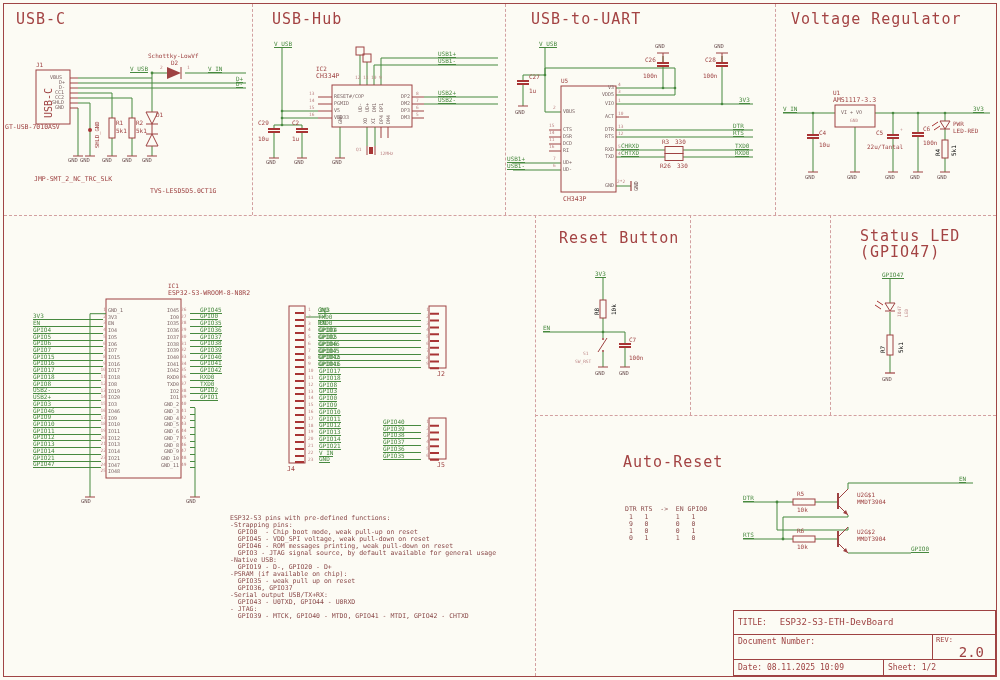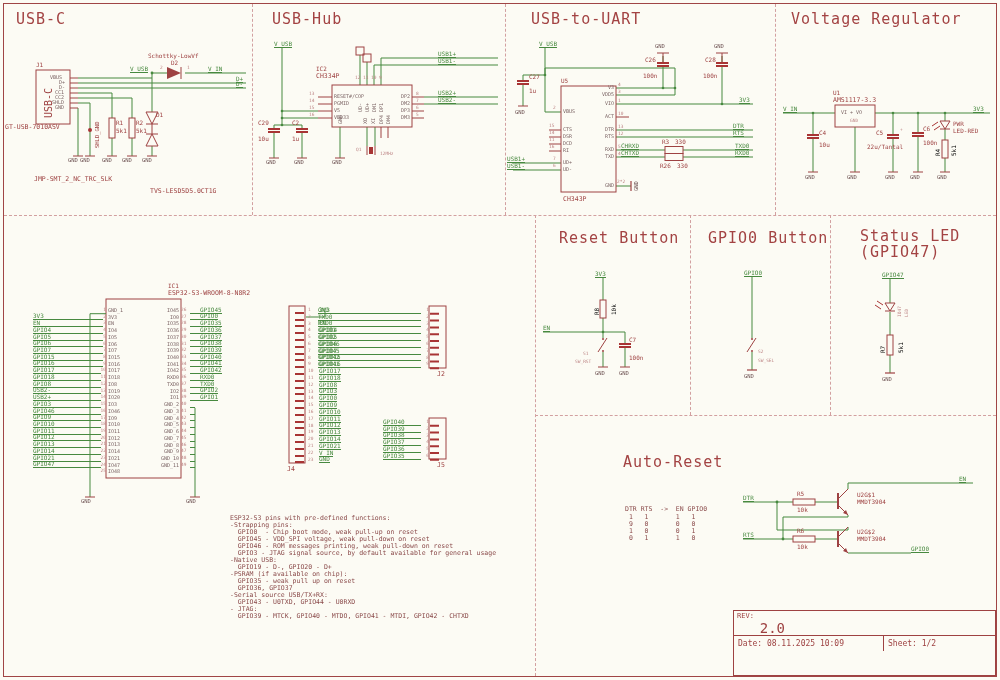--- a/index.html
+++ b/index.html
@@ -869,21 +869,21 @@
         <div class="nline">-Strapping pins:</div>
         <div class="nline">  GPIO0  - Chip boot mode, weak pull-up on reset</div>
         <div class="nline">  GPIO45 - VDD_SPI voltage, weak pull-down on reset</div>
         <div class="nline">  GPIO46 - ROM messages printing, weak pull-down on reset</div>
         <div class="nline">  GPIO3 - JTAG signal source, by default available for general usage</div>
         <div class="nline">-Native USB:</div>
         <div class="nline">  GPIO19 - D-, GPIO20 - D+</div>
         <div class="nline">-PSRAM (if available on chip):</div>
         <div class="nline">  GPIO35 - weak pull up on reset</div>
         <div class="nline">  GPIO36, GPIO37</div>
-        <div class="nline">-Serial source USB/TX+RX:</div>
+        <div class="nline">-Serial output USB/TX+RX:</div>
         <div class="nline">  GPIO43 - U0TXD, GPIO44 - U0RXD</div>
         <div class="nline">- JTAG:</div>
         <div class="nline">  GPIO39 - MTCK, GPIO40 - MTDO, GPIO41 - MTDI, GPIO42 - CHTXD</div>
       </div>
   </div>
 
   <div class="sec" style="left:535px;top:215px;width:155px;height:200px">
     <svg width="155" height="200">
       <path d="M68 63 V85 M68 103 V123 M68 137 V152 M8 117 H90 M90 117 V128 M90 132 V152" stroke="#47893f" fill="none"></path>
       <circle cx="68" cy="117" r="1.3" fill="#47893f"></circle>
@@ -907,36 +907,20 @@
     <span class="rot val" style="left:59px;top:100px">R8</span>
     <span class="rot val" style="left:76px;top:100px">10k</span>
     <span class="t num" style="left:48px;top:137px">S1</span>
     <span class="t num" style="left:40px;top:145px">SW_RST</span>
     <span class="t val" style="left:94px;top:122px">C7</span>
     <span class="t val" style="left:94px;top:140px">100n</span>
     <span class="t gndl" style="left:60px;top:156px">GND</span>
     <span class="t gndl" style="left:84px;top:156px">GND</span>
   </div>
 
-  <div class="sec" style="left:690px;top:215px;width:140px;height:200px">
-    <svg width="140" height="200">
-      <path d="M62 62 V123 M62 137 V155" stroke="#47893f" fill="none"></path>
-      <g>
-          <circle cx="62" cy="124" r="1" fill="#9e4242"></circle>
-          <circle cx="62" cy="136" r="1" fill="#9e4242"></circle>
-          <path d="M66 123 L57 137" stroke="#9e4242"></path>
-        </g>
-      <path d="M57 155 H67" stroke="#9e4242" stroke-width="1.2" fill="none"></path>
-    </svg>
-    <span class="t tt" style="left:18px;top:16px">GPIO0 Button</span>
-    <span class="t g" style="left:54px;top:55px">GPIO0</span>
-    <span class="t num" style="left:68px;top:135px">S2</span>
-    <span class="t num" style="left:68px;top:144px">SW_SEL</span>
-    <span class="t gndl" style="left:54px;top:159px">GND</span>
-  </div>
 
   <div class="sec" style="left:830px;top:215px;width:170px;height:200px">
     <svg width="170" height="200">
       <path d="M60 64 V88 M60 97 V120 M60 140 V158" stroke="#47893f" fill="none"></path>
       <g>
           <polygon points="55,88 65,88 60,96" fill="none" stroke="#9e4242"></polygon>
           <path d="M55 96 H65" stroke="#9e4242"></path>
           <path d="M53 90 L47 86 M51 94 L45 90" stroke="#a83434"></path>
         </g>
       <g>
@@ -992,21 +976,30 @@
     <span class="t val" style="left:262px;top:92px">10k</span>
     <span class="t val" style="left:262px;top:113px">R6</span>
     <span class="t val" style="left:262px;top:129px">10k</span>
     <span class="t val" style="left:322px;top:77px">U2G$1</span>
     <span class="t val" style="left:322px;top:84px">MMDT3904</span>
     <span class="t val" style="left:322px;top:114px">U2G$2</span>
     <span class="t val" style="left:322px;top:121px">MMDT3904</span>
   </div>
 
   <div class="tblock">
+    <div class="tbrow" style="height:24px">
+      <div class="tbcell" style="flex:1;padding-top:6px">
+        <span>TITLE:</span>
+        <span style="margin-left:8px;font-size:9px">ESP32-S3-ETH-DevBoard</span>
+      </div>
+    </div>
     <div class="tbrow" style="height:25px">
+      <div class="tbcell" style="flex:1;border-right:1px solid var(--mr)">
+        <span>Document Number:</span>
+      </div>
       <div class="tbcell" style="width:62px;padding:1px 3px">
         <div style="font-size:7px">REV:</div>
         <div class="revbig">2.0</div>
       </div>
     </div>
     <div class="tbrow" style="height:15px">
       <div class="tbcell" style="width:150px;border-right:1px solid var(--mr);padding-top:3px">
         <span>Date:</span>
         <span>08.11.2025 10:09</span>
       </div>

